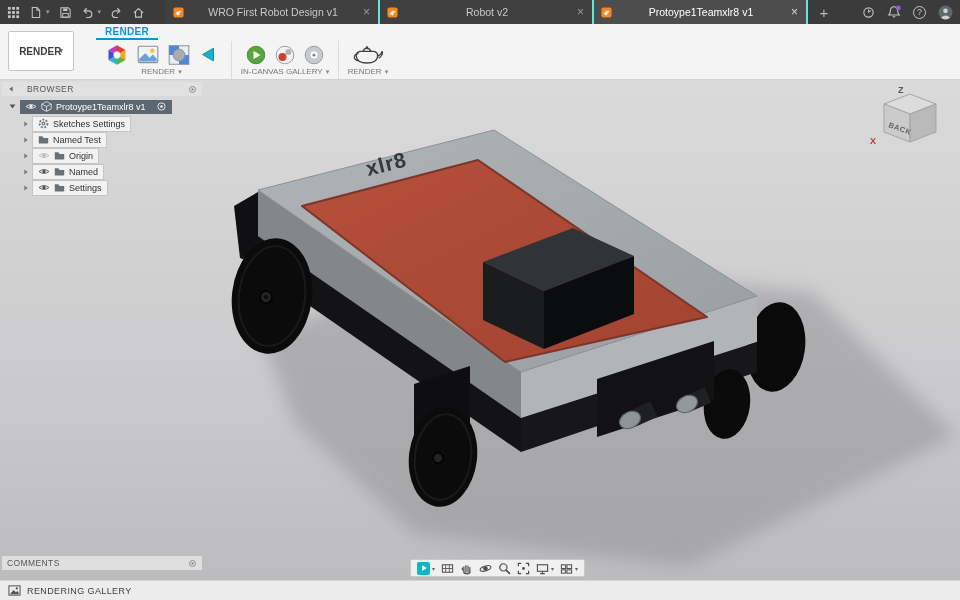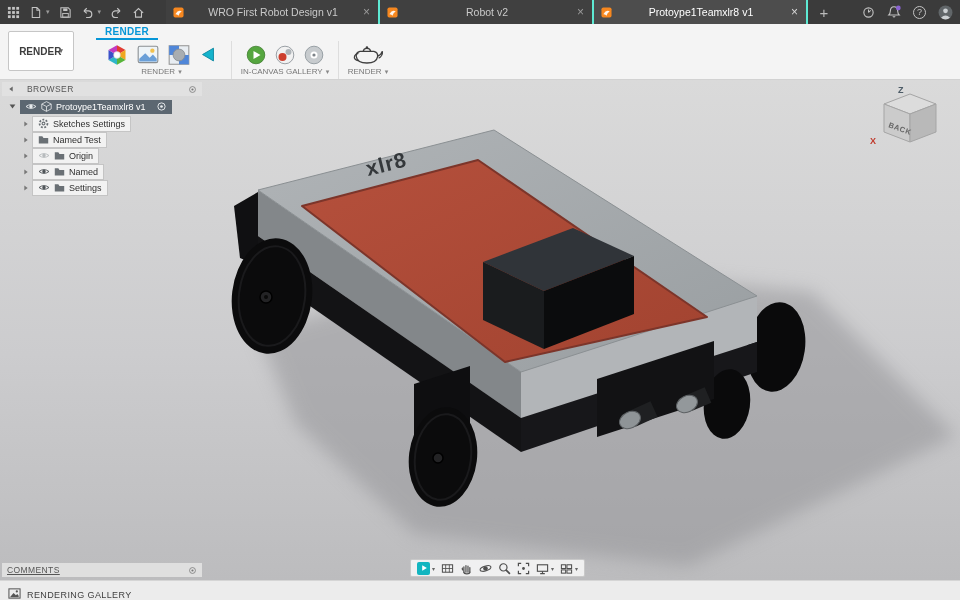--- a/index.html
+++ b/index.html
@@ -44,39 +44,39 @@
   
   #canvas{position:absolute;top:80px;left:0;right:0;bottom:20px;overflow:hidden;
           background:linear-gradient(180deg,#dadada 0%,#cccccE 55%,#bcbcbe 100%);}
   #scene{position:absolute;top:0;left:0;}
 
   
   .panel-h{position:absolute;height:14px;background:rgba(226,226,226,.92);display:flex;align-items:center;
            gap:12px;padding:0 5px;font-size:8.5px;color:#555;letter-spacing:.4px;z-index:10;}
   .panel-h .sp{flex:1;}
   #browser-h{left:2px;top:2px;width:200px;}
-  #comments-h{left:2px;bottom:3px;width:200px;text-decoration:underline;}
+  #comments-h{left:2px;bottom:10px;width:200px;}
   .brow{position:absolute;display:flex;align-items:center;gap:3px;height:15px;z-index:10;font-size:9px;}
   .chip{display:flex;align-items:center;gap:4px;background:rgba(243,243,243,.95);
         box-shadow:0 0 0 1px rgba(183,183,183,.55);padding:0 5px;height:14px;color:#2f2f2f;white-space:nowrap;}
   .chip.dark{background:#5c6771;box-shadow:none;color:#fff;}
 
   
   #viewcube{position:absolute;right:12px;top:2px;z-index:10;}
 
   
   #navbar{position:absolute;left:410px;bottom:3px;height:18px;background:rgba(249,249,249,.85);
           border:1px solid rgba(175,175,175,.6);border-radius:2px;display:flex;align-items:center;
           gap:6px;padding:0 6px;color:#4e4e4e;z-index:10;}
   .nv-caret{font-size:6px;color:#666;margin-left:-4px;}
   .teal-btn{width:13px;height:13px;border-radius:2px;display:flex;align-items:center;justify-content:center;}
 
   
   #statusbar{position:absolute;bottom:0;left:0;right:0;height:20px;background:#ececec;border-top:1px solid #d5d5d5;
-             display:flex;align-items:flex-end;gap:6px;padding-left:8px;font-size:9px;color:#3f3f3f;
+             display:flex;align-items:center;gap:6px;padding-left:8px;font-size:9px;color:#3f3f3f;
              letter-spacing:.4px;z-index:50;}
 </style>
 </head>
 <body>
 
 <svg width="0" height="0" style="position:absolute">
   <defs>
     <symbol id="s-grid" viewBox="0 0 14 14">
         <g fill="currentColor">
       <rect x="1" y="1" width="3" height="3"></rect>

